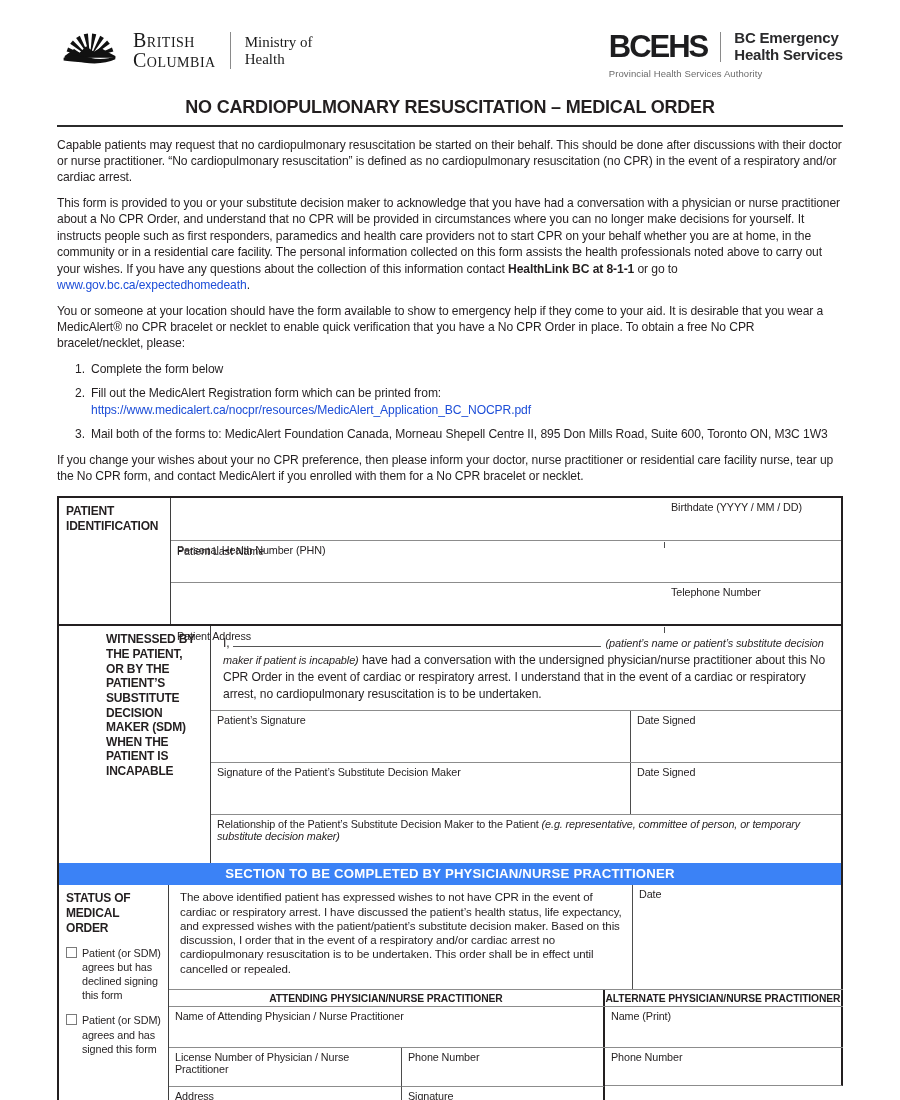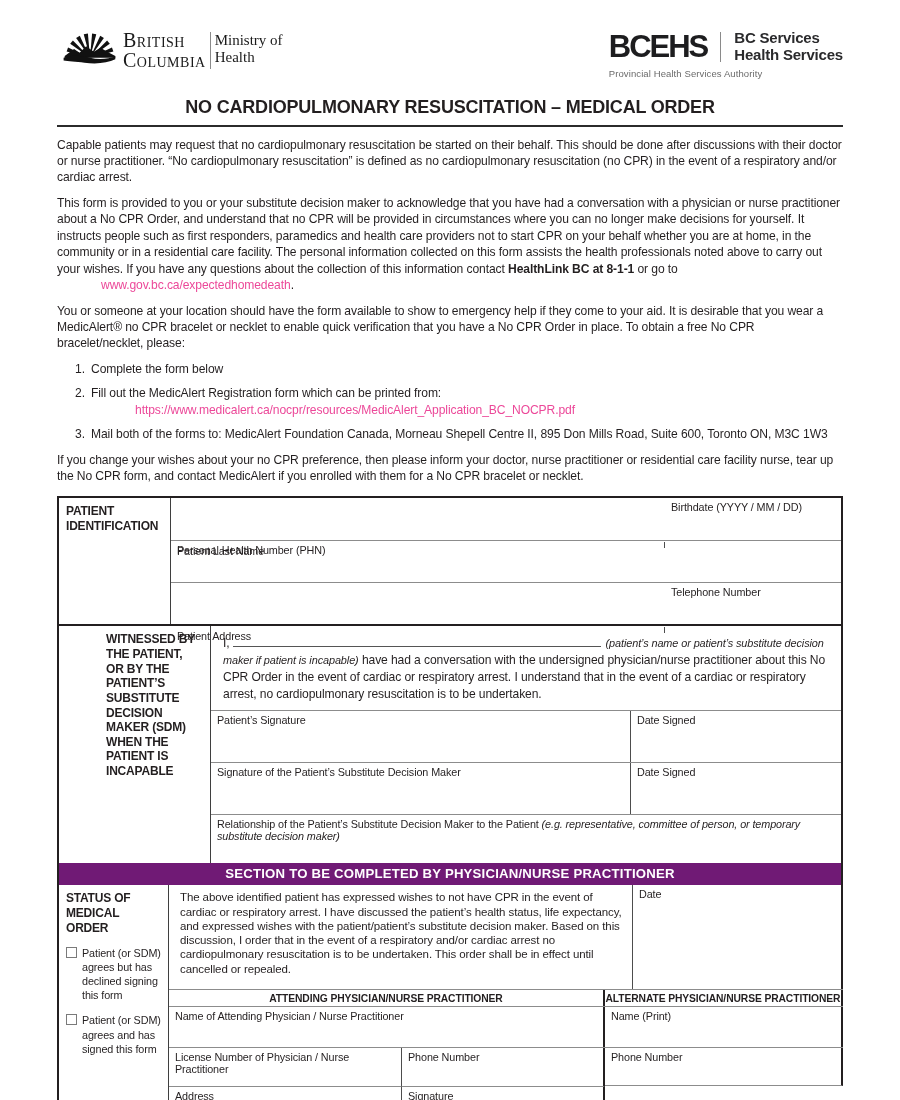--- a/index.html
+++ b/index.html
@@ -3,37 +3,37 @@
 <meta charset="utf-8">
 <style>
   * { margin:0; padding:0; box-sizing:border-box; }
   html,body { background:#ffffff; }
   .page {
     width:900px; height:1100px; background:#fff; position:relative;
     font-family:"Liberation Sans", sans-serif; color:#231f20; overflow:hidden;
   }
   
   .hdr { display:flex; justify-content:space-between; align-items:flex-start; padding:30px 57px 0 57px; }
-  .bc-brand { display:flex; align-items:flex-start; }
+  .bc-brand { display:flex; align-items:center; gap:10px; }
   .bc-svg { width:66px; height:40px; }
   .bc-name { font-family:"Liberation Serif", serif; font-variant:small-caps; font-size:20px; line-height:1.02; letter-spacing:0.5px; color:#1a1a1a; }
   .vline { width:1px; align-self:stretch; background:#8a8a8a; margin:2px 4px; }
   .ministry { font-family:"Liberation Serif", serif; font-size:15px; line-height:1.15; color:#1a1a1a; padding-top:2px; }
   .bcehs { display:flex; flex-direction:column; align-items:flex-start; }
   .bcehs-top { display:flex; align-items:center; gap:9px; }
   .bcehs-word { font-size:31px; font-weight:bold; letter-spacing:-2px; color:#1d1d1f; line-height:1; }
   .bcehs-name { font-size:15px; font-weight:bold; color:#2a2a2c; line-height:1.12; letter-spacing:-0.2px; }
   .bcehs-sub { font-size:9.5px; color:#6b6b6b; margin-top:4px; letter-spacing:0.1px; }
   
   .title { text-align:center; font-weight:bold; font-size:18px; letter-spacing:-0.2px; margin-top:18px; }
   .title-rule { height:0; border-top:2px solid #2b2b2b; margin:7px 57px 0 57px; }
   
   .intro { padding:10px 57px 0 57px; }
   .intro p { font-size:12.1px; line-height:1.36; letter-spacing:-0.1px; margin-bottom:9px; }
-  .blue { color:#ec4899;margin-left:44px; }
+  .blue { color:#1d4ed8; }
   .blist { margin:2px 0 9px 18px; }
   .blist .li { display:flex; font-size:12.1px; line-height:1.36; letter-spacing:-0.1px; margin-bottom:8px; }
   .blist .num { width:16px; flex:none; }
   
   .ftable { margin:12px 57px 0 57px; width:786px; font-size:10.8px; }
   .tseg { border-left:2px solid #231f20; border-right:2px solid #231f20; }
   .tseg.first { border-top:2px solid #231f20; }
   .sec { display:flex; align-items:stretch; }
   .sec + .sec { border-top:2px solid #231f20;padding-left:40px; }
   .labcol { width:112px; flex:none; border-right:1px solid #3f3f3f; padding:6px 7px; }
@@ -51,21 +51,21 @@
   .p-main { flex:1;margin-top:44px; }
   .p-side { width:176px; flex:none; }
   
   .w-stmt { height:84px; padding:9px 10px 0 12px; font-size:12.1px; line-height:1.4; letter-spacing:-0.1px; }
   .w-stmt .it { font-style:italic; font-size:10.9px; }
   .blank { display:inline-block; width:368px; border-bottom:1px solid #555; height:11px; margin:0 5px 0 3px; }
   .w-sig { height:51px; flex:1; }
   .w-date { width:210px; flex:none; }
   .w-rel { height:48px; }
   
-  .secbar { background:#701a75; color:#fff; text-align:center; font-weight:bold; font-size:13.2px; letter-spacing:0.2px; padding:3px 0 4px 0; }
+  .secbar { background:#3b82f6; color:#fff; text-align:center; font-weight:bold; font-size:13.2px; letter-spacing:0.2px; padding:3px 0 4px 0; }
   
   .phys { display:flex; align-items:stretch; }
   .phys .labcol { border-left:2px solid #231f20; border-bottom:2px solid #231f20; }
   .chk-item { display:flex; margin-top:11px; }
   .chk { width:11px; height:11px; border:1px solid #7a7a7a; background:#fff; flex:none; margin:1px 5px 0 0; }
   .chk-label { font-size:10.8px; line-height:1.3; letter-spacing:-0.1px; }
   .ph-stmtrow { height:104px; }
   .ph-stmt { flex:1; padding:5px 9px 0 11px; font-size:11.5px; line-height:1.24; letter-spacing:-0.1px; }
   .ph-date { width:210px; flex:none; }
   .ph-hdr { height:17px; }
@@ -110,21 +110,21 @@
       <div class="ministry">
         <div>Ministry of</div>
         <div>Health</div>
       </div>
     </div>
     <div class="bcehs">
       <div class="bcehs-top">
         <div class="bcehs-word">BCEHS</div>
         <div class="vline"></div>
         <div class="bcehs-name">
-          <div>BC Services</div>
+          <div>BC Emergency</div>
           <div>Health Services</div>
         </div>
       </div>
       <div class="bcehs-sub">Provincial Health Services Authority</div>
     </div>
   </div>
 
   <div class="title">NO CARDIOPULMONARY RESUSCITATION – MEDICAL ORDER</div>
   <div class="title-rule"></div>
 

